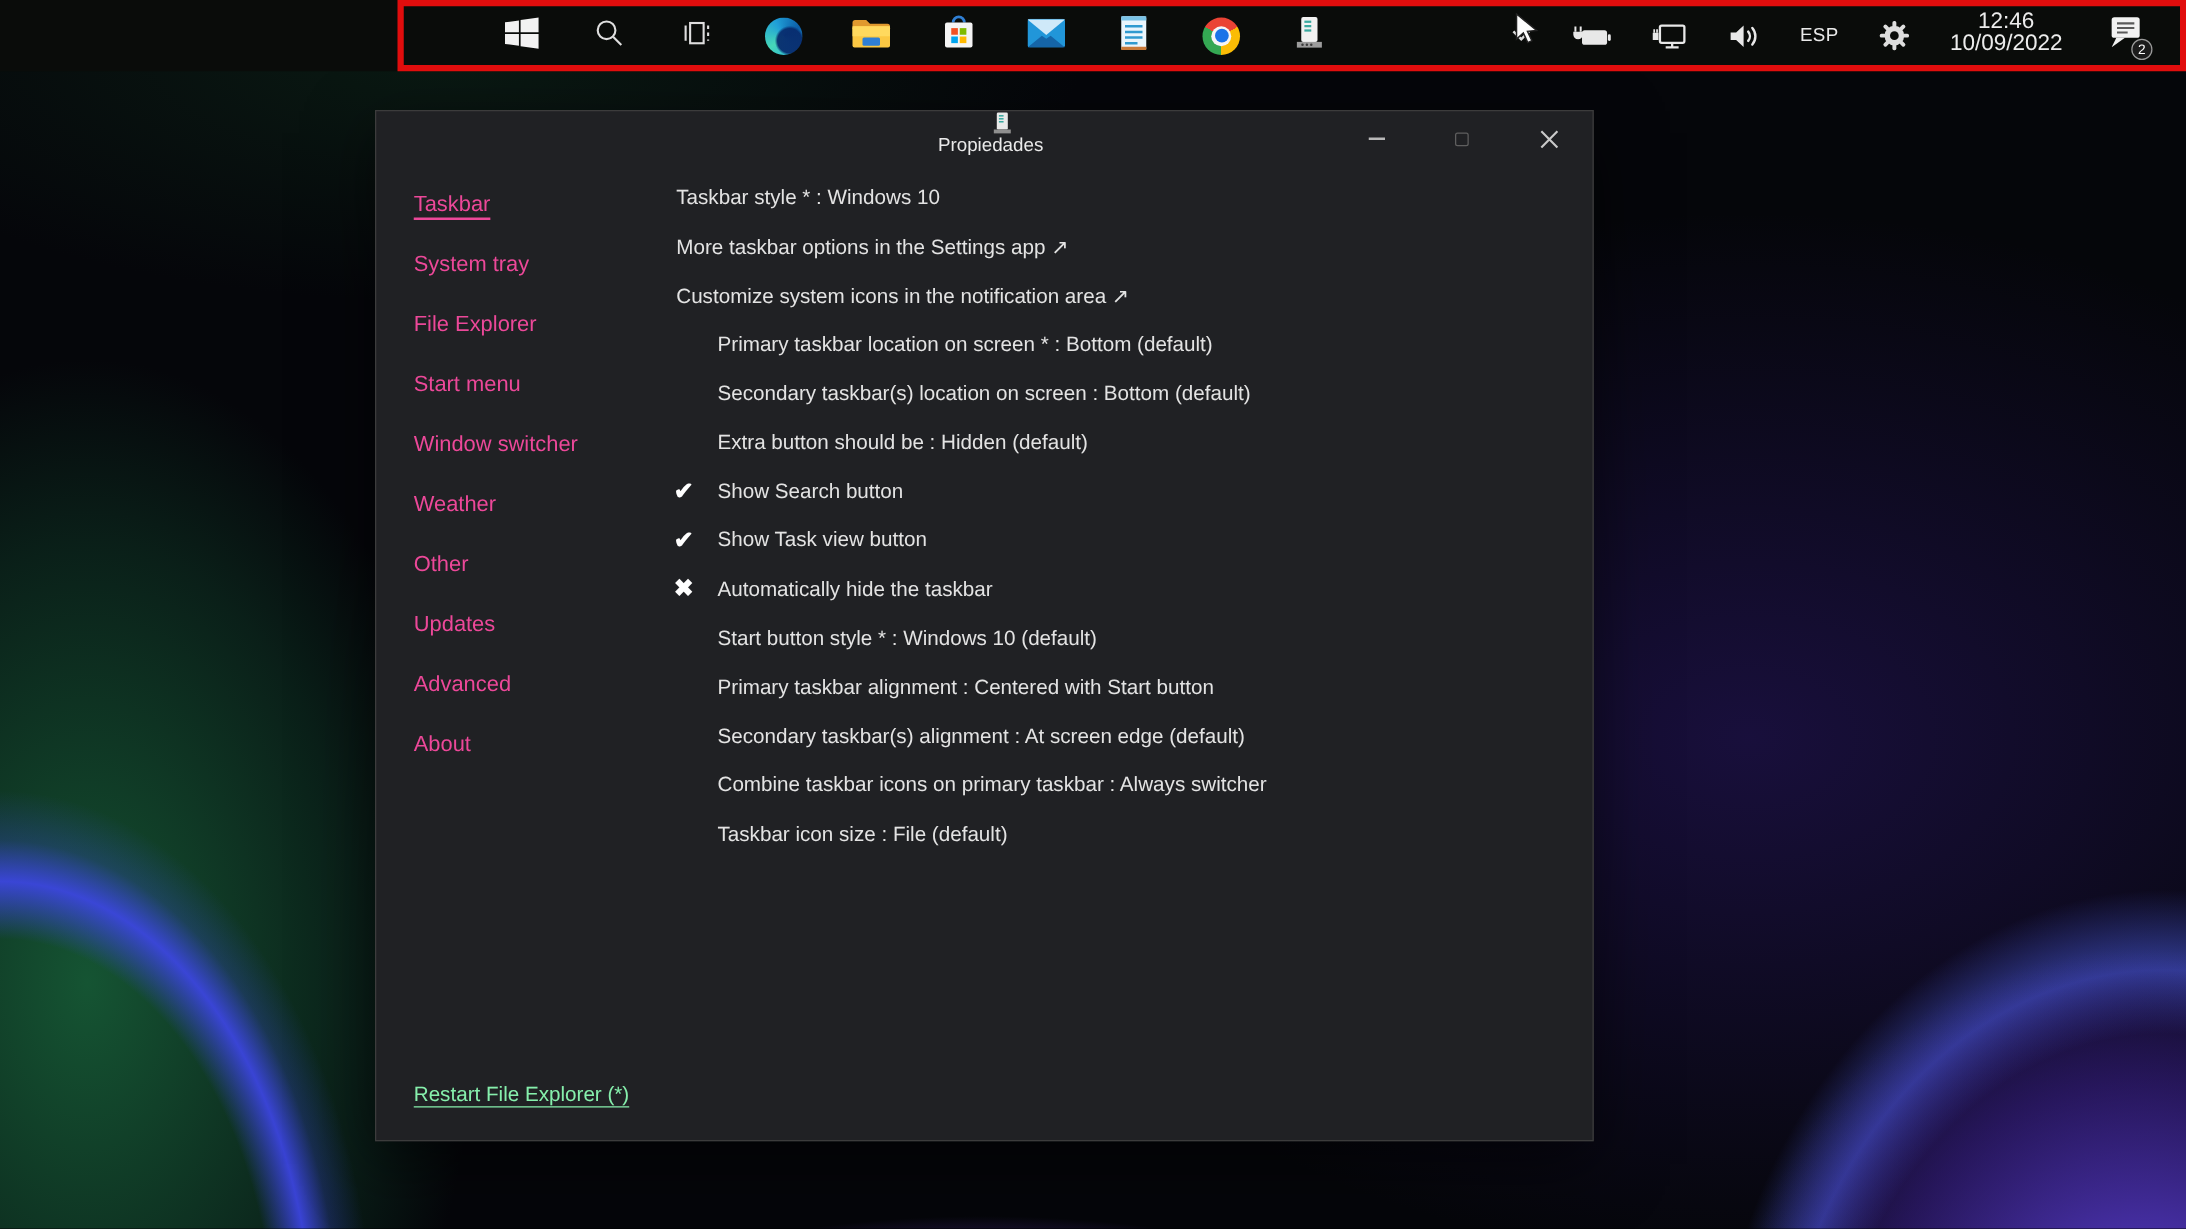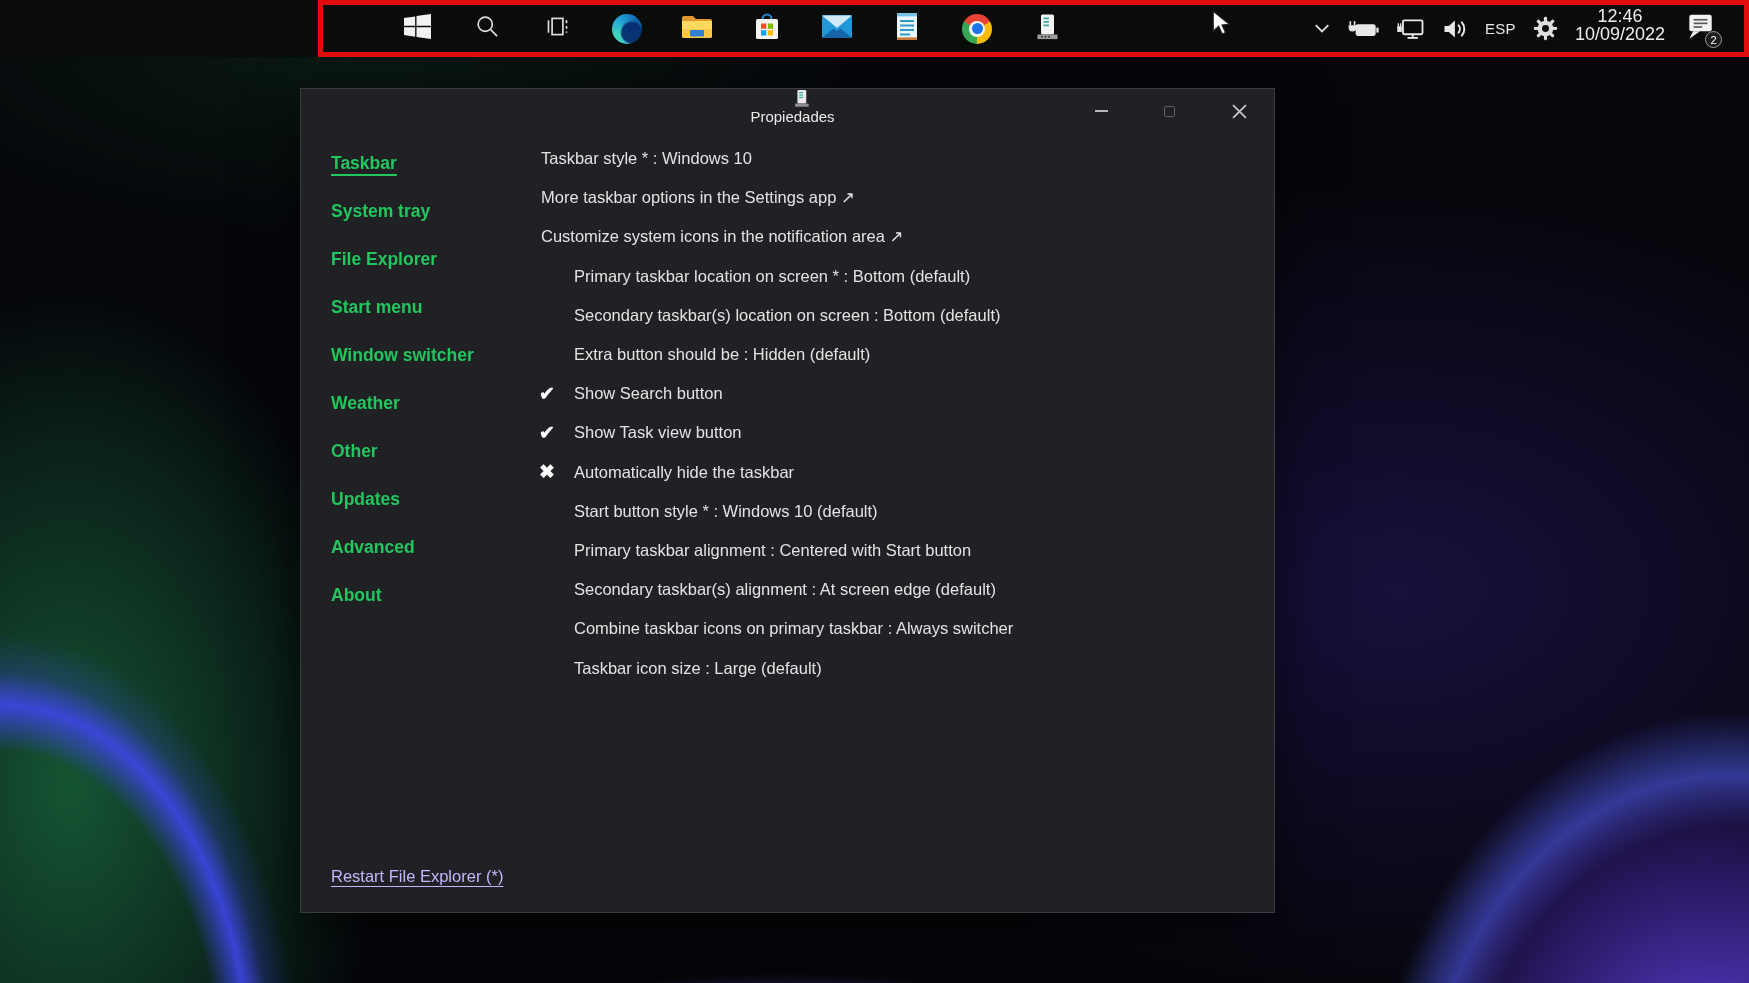--- a/index.html
+++ b/index.html
@@ -28,21 +28,21 @@
   }
   .tb-apps {
     position:absolute; left:382px; top:0; height:57px; display:flex; align-items:center; z-index:12;
   }
   .tb-slot { width:70px; height:57px; display:flex; align-items:center; justify-content:center; cursor:pointer; }
   .tb-outline {
     position:absolute; left:318px; top:0; width:1431px; height:57px;
     border:5px solid #e10d0d; z-index:30; pointer-events:none;
   }
   .tray {
-    position:absolute; right:30px; top:0; height:57px; display:flex; align-items:center; gap:16px; z-index:12;
+    position:absolute; right:30px; top:0; height:57px; display:flex; align-items:center; gap:31px; z-index:12;
   }
   .tray-item { display:flex; align-items:center; justify-content:center; height:57px; cursor:pointer; color:#e6e6e6; }
   .tray-label { font-size:15px; color:#e9e9e9; letter-spacing:.3px; }
   .clock { display:flex; flex-direction:column; align-items:center; justify-content:center; margin-top:-7px; line-height:18px; }
   .clock div { font-size:18px; color:#ececec; }
   .notif { position:relative; width:38px; }
   .notif-badge {
     position:absolute; right:-3px; bottom:9px; width:17px; height:17px; border-radius:50%;
     background:#1c1c1c; border:1px solid #9a9a9a; color:#fff; font-size:11px;
     display:flex; align-items:center; justify-content:center;
@@ -68,29 +68,29 @@
   .titlebar { position:absolute; left:0; top:0; width:100%; height:44px; display:flex; align-items:center;flex-direction:column; }
   .title-icon { margin-left:28px; display:flex; }
   .title-text { margin-left:10px; font-size:15px; color:#eaeaea; }
   .win-btn { position:absolute; top:0; width:44px; height:44px; display:flex; align-items:center; justify-content:center; cursor:pointer; }
   .btn-min { left:778px; } .btn-max { left:846px; } .btn-close { left:916px; }
   .btn-min i { display:block; width:13px; height:0; border-top:2px solid #b8b8b8; }
   .btn-max i { display:block; width:11px; height:11px; border:1.5px solid #5f5f5f; border-radius:2px; }
   .btn-close svg { display:block; }
 
   .sidebar { position:absolute; left:30px; top:50px; width:190px; }
-  .side-item { height:48px; display:flex; align-items:center; font-weight:bold; font-size:17.5px; color:#22c55e; cursor:pointer; }
+  .side-item { height:48px; display:flex; align-items:center; font-weight:normal; font-size:17.5px; color:#ec4899; cursor:pointer; }
   .side-item.selected span { text-decoration:underline; text-underline-offset:5px; text-decoration-thickness:1.5px; }
 
   .content { position:absolute; left:0; top:50px; width:975px; }
   .row { position:relative; display:flex; align-items:center; height:39.2px; padding-left:240px; font-size:16.5px; color:#e3e3e3; cursor:pointer; white-space:nowrap; }
   .row.i1 { padding-left:273px; }
   .row .glyph { position:absolute; left:238px; top:50%; transform:translateY(-54%); font-size:19px; font-weight:bold; color:#fff; }
 
-  .footer-link { position:absolute; left:30px; top:778px; font-size:16.5px; color:#c4b5fd; text-decoration:underline; text-underline-offset:4px; cursor:pointer; }
+  .footer-link { position:absolute; left:30px; top:778px; font-size:16.5px; color:#86efac; text-decoration:underline; text-underline-offset:4px; cursor:pointer; }
 </style>
 </head>
 <body>
 
 <div class="desktop"></div>
 
 <div class="taskbar">
 
   <div class="tb-apps">
     <div class="tb-slot">
@@ -365,18 +365,18 @@
       <div class="row i1">
         <span>Primary taskbar alignment : Centered with Start button</span>
       </div>
       <div class="row i1">
         <span>Secondary taskbar(s) alignment : At screen edge (default)</span>
       </div>
       <div class="row i1">
         <span>Combine taskbar icons on primary taskbar : Always switcher</span>
       </div>
       <div class="row i1">
-        <span>Taskbar icon size : Large (default)</span>
+        <span>Taskbar icon size : File (default)</span>
       </div>
     </div>
 
   <div class="footer-link">Restart File Explorer (*)</div>
 </div>
 
 </body></html>

